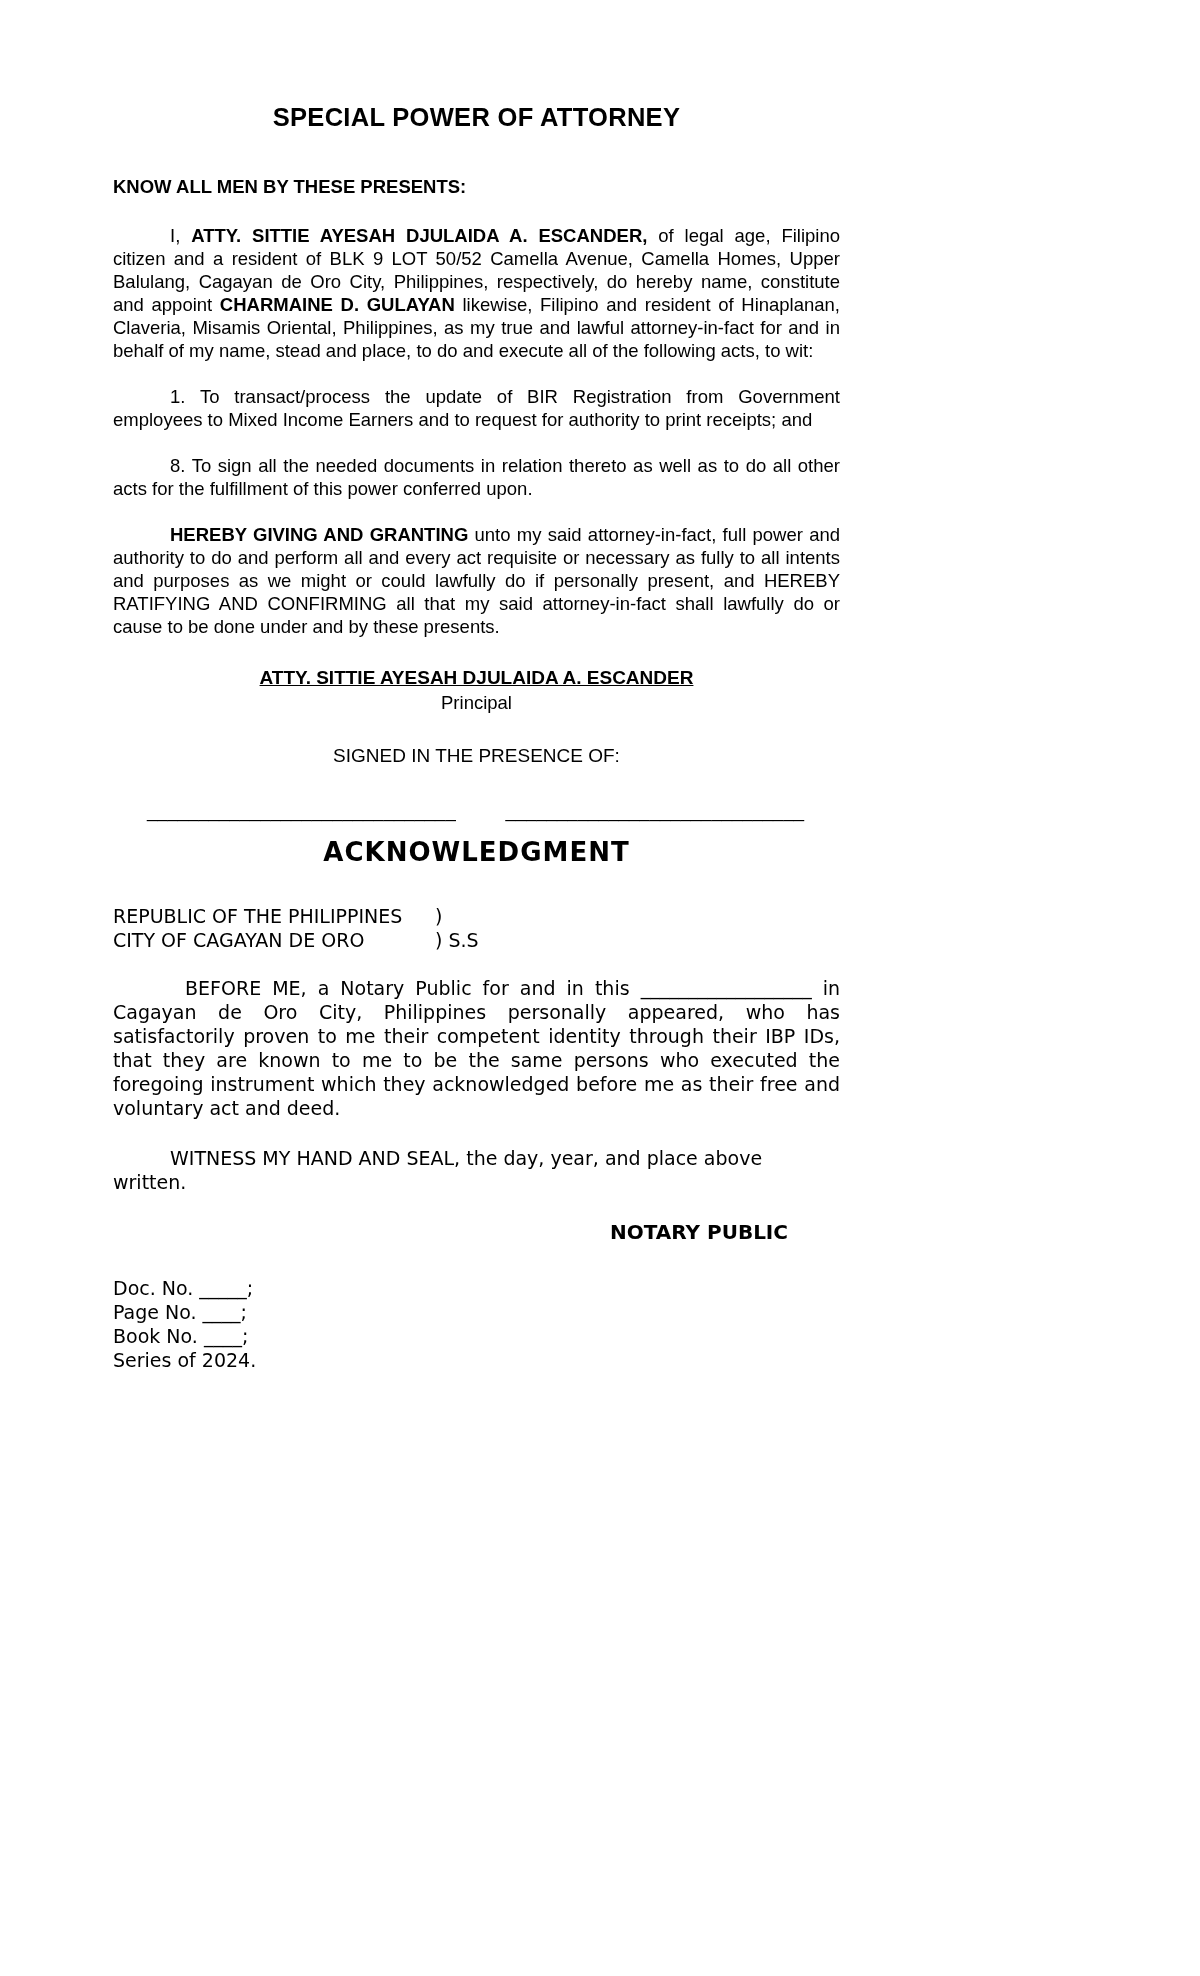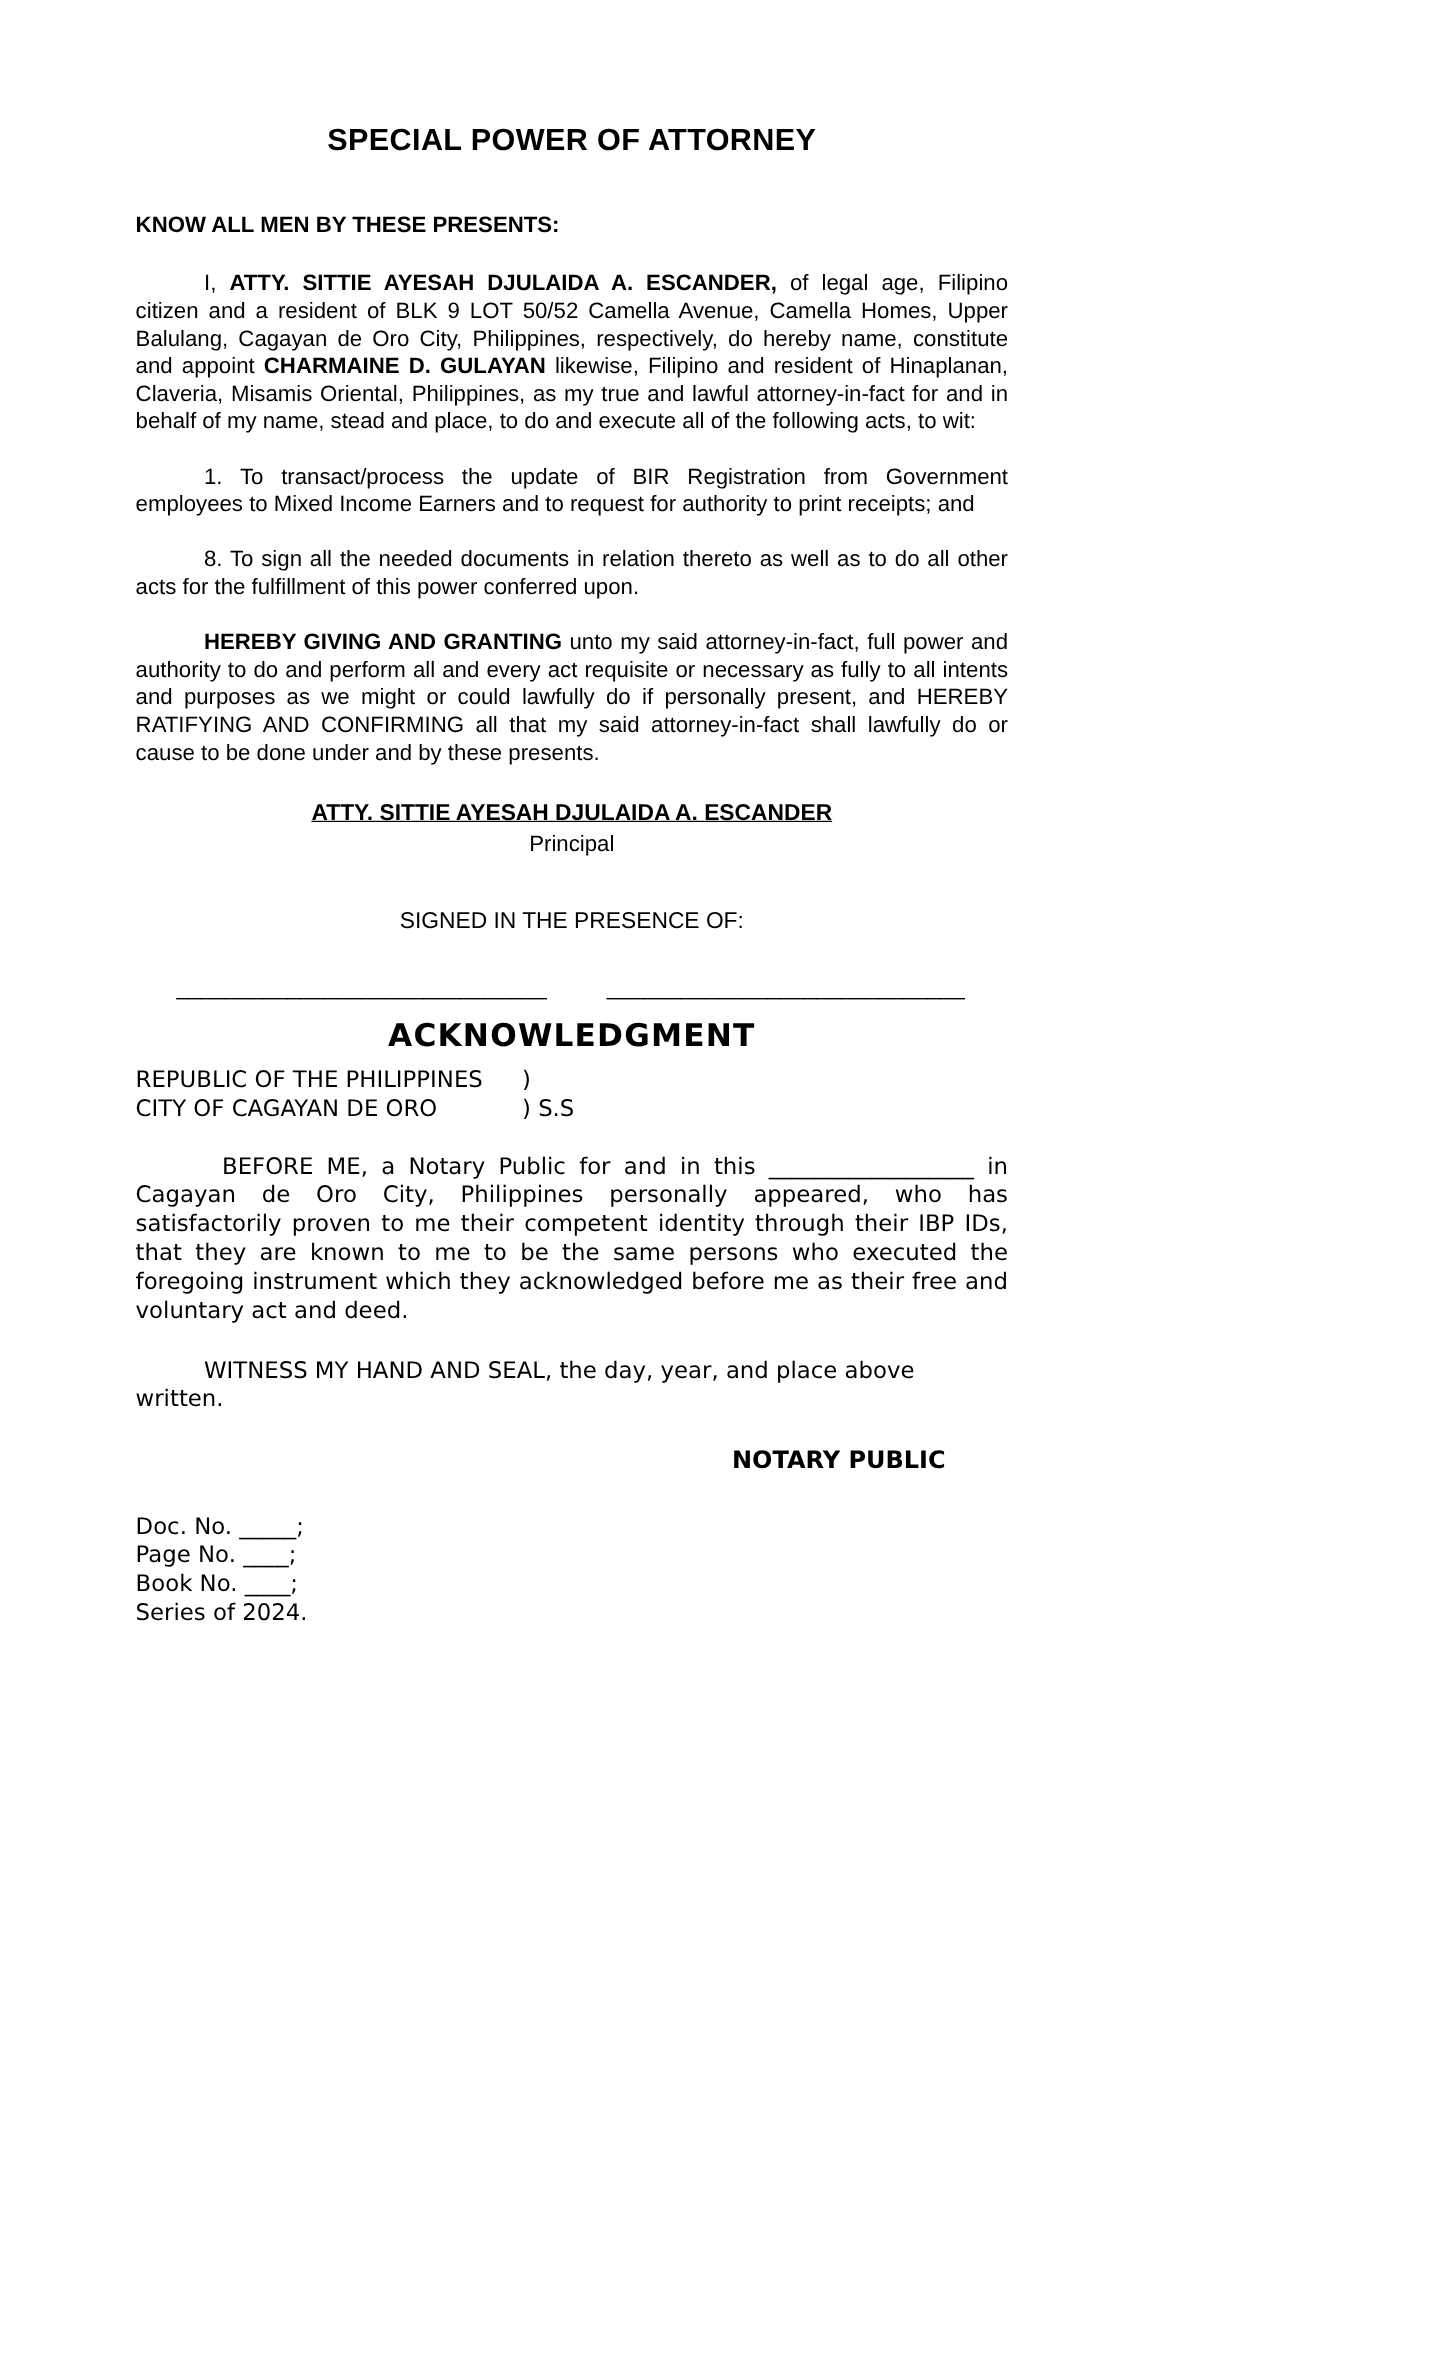--- a/index.html
+++ b/index.html
@@ -37,21 +37,21 @@
     margin-bottom: 26px;
   }
   .just { text-align: justify; }
   .ind  { text-indent: 57px; }
   .ind2 { text-indent: 72px; }
   .mb   { margin-bottom: 23px; }
   .mb2  { margin-bottom: 26px; }
   .sig-block { text-align: center; margin-top: 28px; }
   .sig-name  { font-weight: bold; text-decoration: underline; font-size: 19px; }
   .sig-role  { margin-top: 2px; }
-  .presence  { text-align: center; margin-top: 42px; font-size: 19px; }
+  .presence  { text-align: center; margin-top: 30px; font-size: 19px; }
   .witness-lines {
     display: flex;
     justify-content: space-between;
     margin-top: 32px;
     padding: 0 36px 0 34px;
     font-size: 18.5px;
     white-space: nowrap;
   }
   
   .ack {
@@ -59,21 +59,21 @@
     font-size: 19px;
     line-height: 24px;
     color: #000000;
   }
   .ack-title {
     font-size: 26px;
     font-weight: bold;
     text-align: center;
     letter-spacing: 1px;
     margin-top: 18px;
-    margin-bottom: 12px;
+    margin-bottom: 40px;
     font-family: "DejaVu Sans", sans-serif;
   }
   .venue { margin-bottom: 24px; }
   .venue-row { line-height: 24px; }
   .venue-label { display: inline-block; width: 322px; }
   .notary {
     font-weight: bold;
     text-align: right;
     padding-right: 52px;
     font-size: 20px;

